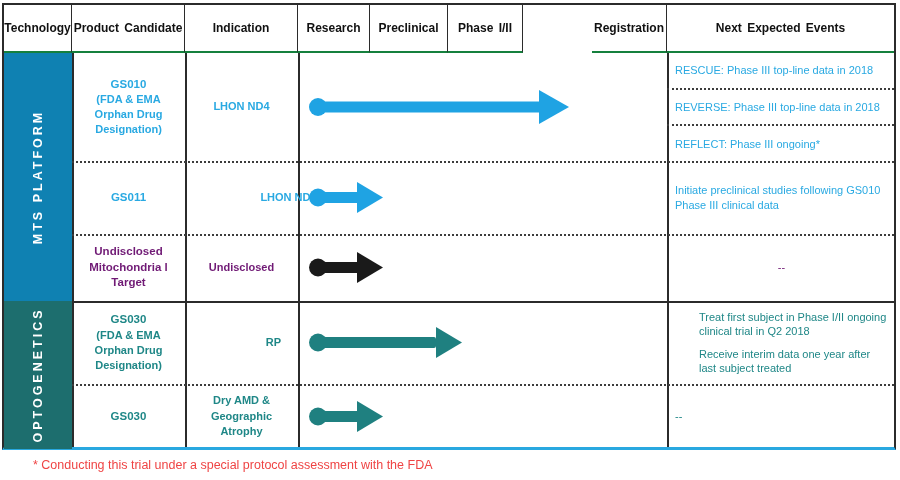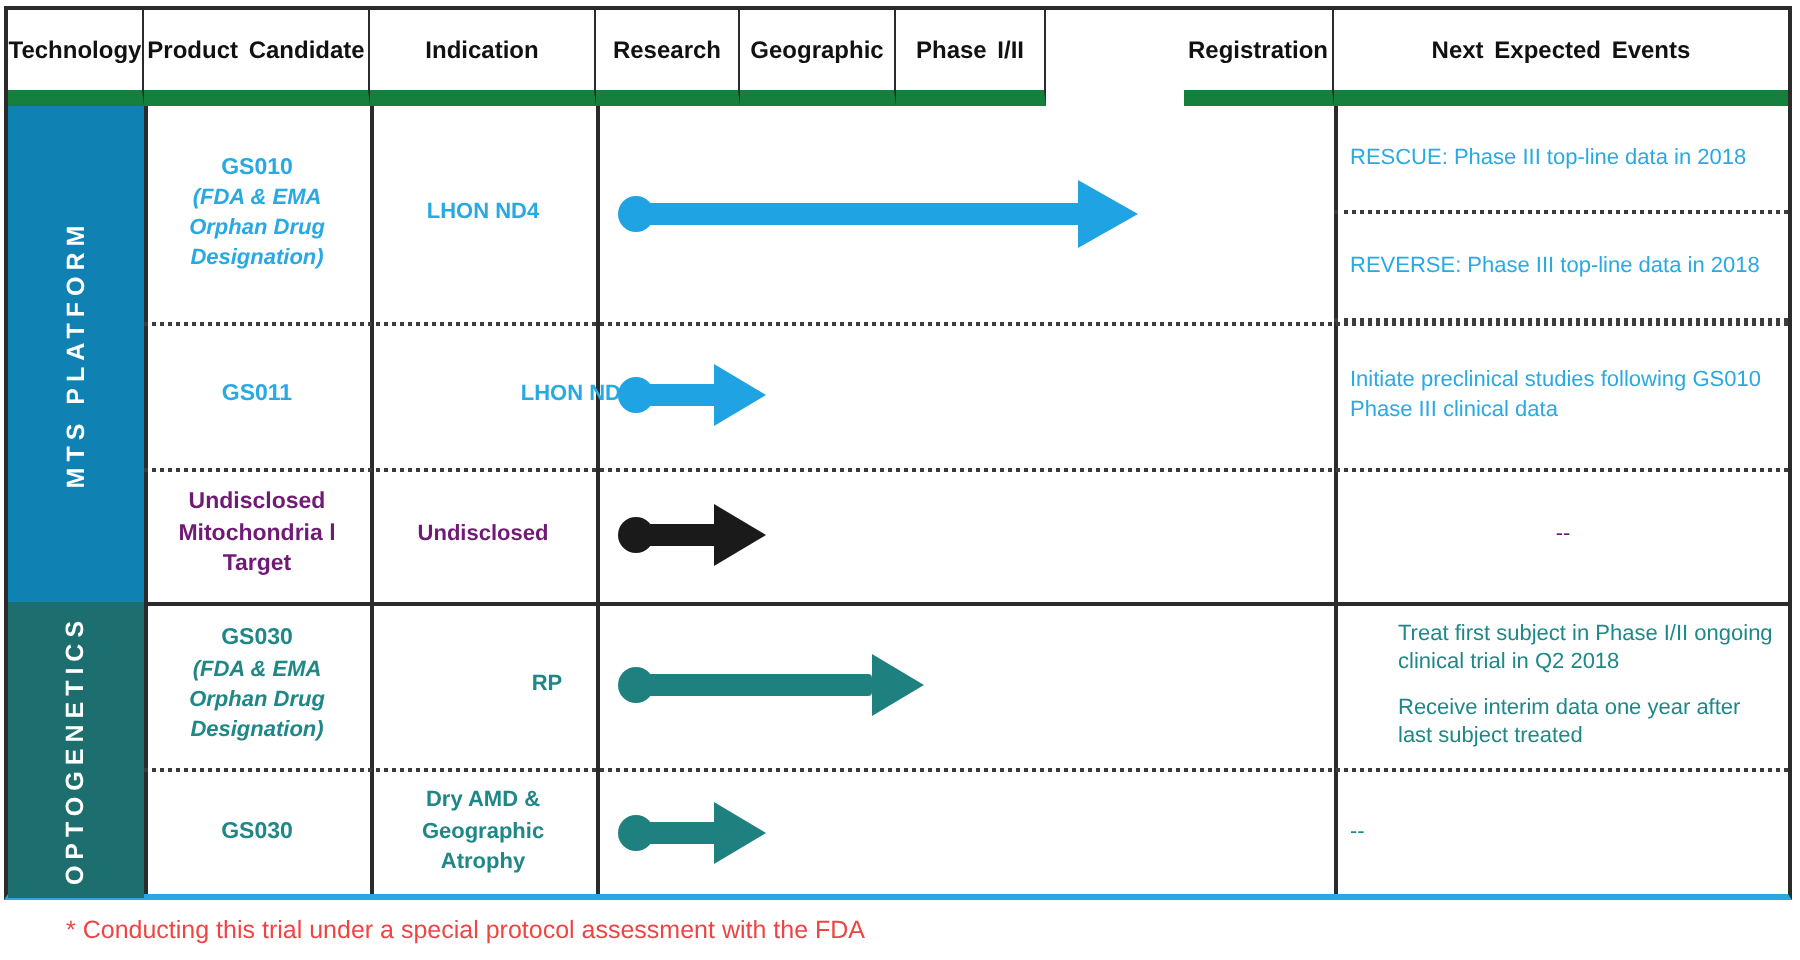--- a/index.html
+++ b/index.html
@@ -4,37 +4,37 @@
 <style>
   html,body{margin:0;padding:0;background:#fff;}
   .stage{position:relative;width:900px;height:480px;background:#fff;
          font-family:"Liberation Sans",sans-serif;color:#1a1a1a;overflow:hidden;}
   .table{position:absolute;left:2px;top:3px;width:894px;height:447px;
          border:2px solid #2b2b2b;border-bottom:3px solid #29A8E0;box-sizing:border-box;background:#fff;}
   .cell{position:absolute;box-sizing:border-box;display:flex;flex-direction:column;
         align-items:center;justify-content:center;text-align:center;}
   
   .hcell{font-weight:bold;font-size:12px;color:#111;word-spacing:2px;height:48px;top:0;
-         border-right:1.5px solid #2b2b2b;border-bottom:8px solid #15803d;}
+         border-right:1.5px solid #2b2b2b;border-bottom:2px solid #15803d;}
   .hcell.last{border-right:none;}
   
   .vline{position:absolute;top:48px;bottom:0;width:1.5px;background:#2b2b2b;}
   
   .dotline{position:absolute;left:68px;right:0;height:0;border-top:2px dotted #3c3c3c;}
   .secline{position:absolute;left:0;right:0;height:0;border-top:2px solid #2b2b2b;}
   
   .tech{left:0;width:68px;color:#fff;}
   .tech .vtxt{transform:rotate(-90deg);white-space:nowrap;font-weight:bold;
               font-size:12.5px;letter-spacing:3px;}
   
   .c-blue{color:#29A9E2;}
   .c-teal{color:#1F8787;}
   .c-black{color:#701a75;}
   .prod{font-weight:bold;font-size:11.5px;line-height:1.35;padding:0 6px;}
-  .desig{font-style:italic;font-weight:bold;font-size:11px;line-height:1.35;padding:0 8px;}
+  .desig{font-weight:bold;font-size:11px;line-height:1.35;padding:0 8px;}
   .indi{font-weight:bold;font-size:11px;line-height:1.4;padding:0 6px;}
   
   .events{align-items:stretch;text-align:left;font-size:11px;line-height:1.3;}
   .events .evt{padding:4px 6px 4px 8px;display:flex;align-items:center;}
   .events .evt.sep{border-bottom:2px dotted #3c3c3c;}
   .events.stack3 .evt{flex:1;}
   .dash-center{justify-content:center;text-align:center;align-items:center;}
   .timeline{background:transparent;}
   .foot{position:absolute;left:33px;top:458px;font-size:12.5px;color:#ef4444;}
   svg{display:block;}
@@ -42,21 +42,21 @@
 </head>
 <body>
 
 <div class="stage">
   <div class="table">
 
     <div class="cell hcell" style="left:0;width:68px;">Technology</div>
     <div class="cell hcell" style="left:68px;width:113px;">Product Candidate</div>
     <div class="cell hcell" style="left:181px;width:113px;">Indication</div>
     <div class="cell hcell" style="left:294px;width:72px;">Research</div>
-    <div class="cell hcell" style="left:366px;width:78px;">Geographic</div>
+    <div class="cell hcell" style="left:366px;width:78px;">Preclinical</div>
     <div class="cell hcell" style="left:444px;width:75px;">Phase I/II</div>
     <div class="cell hcell" style="left:588px;width:75px;">Registration</div>
     <div class="cell hcell last" style="left:663px;right:0;">Next Expected Events</div>
 
     <div class="vline" style="left:68px;"></div>
     <div class="vline" style="left:181px;"></div>
     <div class="vline" style="left:294px;"></div>
     <div class="vline" style="left:663px;"></div>
 
     <div class="dotline" style="top:156px;"></div>
@@ -83,20 +83,21 @@
         <g fill="#1FA3E3">
           <circle cx="20" cy="54" r="9"></circle>
           <rect x="20" y="48.5" width="223" height="11" rx="2"></rect>
           <polygon points="241,37 271,54 241,71"></polygon>
         </g>
       </svg>
     </div>
     <div class="cell events stack3 c-blue" style="left:663px;top:48px;right:0;height:108px;">
       <div class="evt sep">RESCUE: Phase III top-line data in 2018</div>
       <div class="evt sep">REVERSE: Phase III top-line data in 2018</div>
+      <div class="evt">REFLECT: Phase III ongoing*</div>
     </div>
 
     <div class="cell c-blue" style="left:68px;top:156px;width:113px;height:73px;">
       <div class="prod">GS011</div>
     </div>
     <div class="cell c-blue indi" style="left:181px;top:156px;width:113px;height:73px;margin-left:47px;">
       <span>LHON ND1</span>
     </div>
     <div class="cell timeline" style="left:294px;top:156px;width:369px;height:73px;">
       <svg width="369" height="73" viewBox="0 0 369 73">

